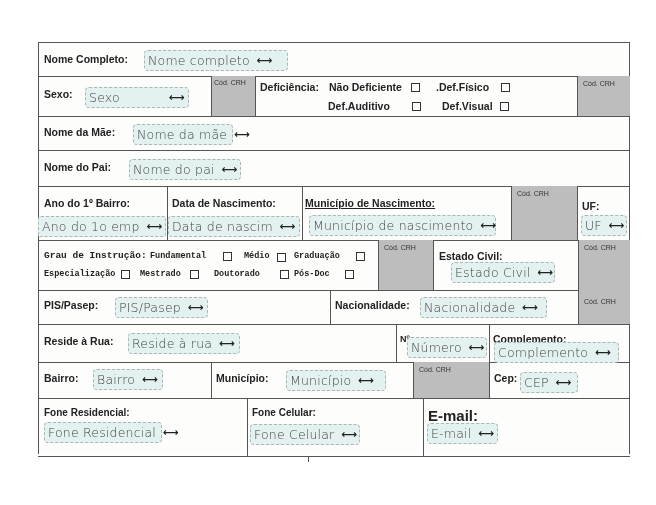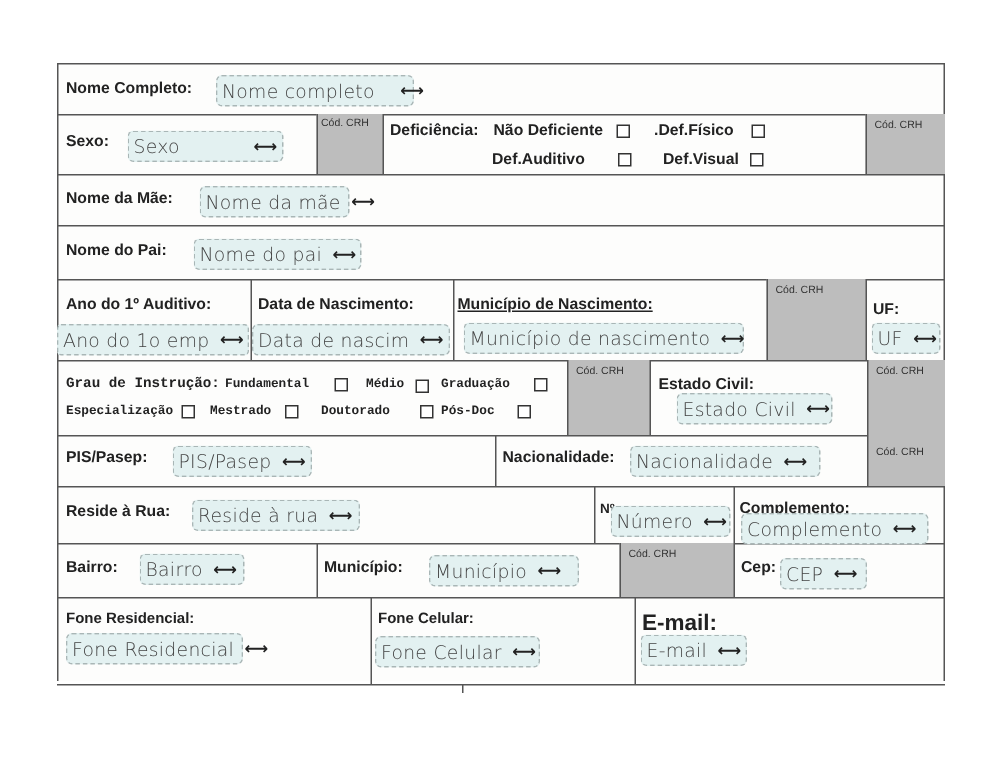--- a/index.html
+++ b/index.html
@@ -25,21 +25,21 @@
 <div class="hl" style="left:38px;width:592px;top:150px;"></div>
 <div class="hl" style="left:38px;width:592px;top:186px;"></div>
 <div class="hl" style="left:38px;width:592px;top:240px;"></div>
 <div class="hl" style="left:38px;width:592px;top:290px;"></div>
 <div class="hl" style="left:38px;width:592px;top:324px;"></div>
 <div class="hl" style="left:38px;width:592px;top:362px;"></div>
 <div class="hl" style="left:38px;width:592px;top:398px;"></div>
 <div class="hl" style="left:38px;width:592px;top:456px;"></div>
 
 <span class="lbl" style="left:44px;top:53px;">Nome Completo:</span>
-<div class="field" style="left:144px;top:50px;width:132px;gap:10px;">
+<div class="field" style="left:144px;top:50px;width:144px;">
   <span>Nome completo</span>
   <span class="arrow">⟷</span>
 </div>
 
 <span class="lbl" style="left:44px;top:88px;">Sexo:</span>
 <div class="field" style="left:85px;top:87px;width:104px;justify-content:space-between;">
   <span>Sexo</span>
   <span class="arrow">⟷</span>
 </div>
 <div class="gray" style="left:211px;top:76px;width:45px;height:40px;">
@@ -65,21 +65,21 @@
 </div>
 
 <span class="lbl" style="left:44px;top:161px;">Nome do Pai:</span>
 <div class="field" style="left:129px;top:159px;width:112px;">
   <span>Nome do pai</span>
   <span class="arrow">⟷</span>
 </div>
 
 <div class="vl" style="left:167px;top:186px;height:54px;"></div>
 <div class="vl" style="left:302px;top:186px;height:54px;"></div>
-<span class="lbl" style="left:44px;top:197px;">Ano do 1º Auditivo:</span>
+<span class="lbl" style="left:44px;top:197px;">Ano do 1º Bairro:</span>
 <div class="field" style="left:38px;top:216px;width:128px;border-radius:3px;">
   <span>Ano do 1o emp</span>
   <span class="arrow">⟷</span>
 </div>
 <span class="lbl" style="left:172px;top:197px;">Data de Nascimento:</span>
 <div class="field" style="left:168px;top:216px;width:132px;">
   <span>Data de nascim</span>
   <span class="arrow">⟷</span>
 </div>
 <span class="lbl" style="left:305px;top:197px;text-decoration:underline;">Município de Nascimento:</span>

